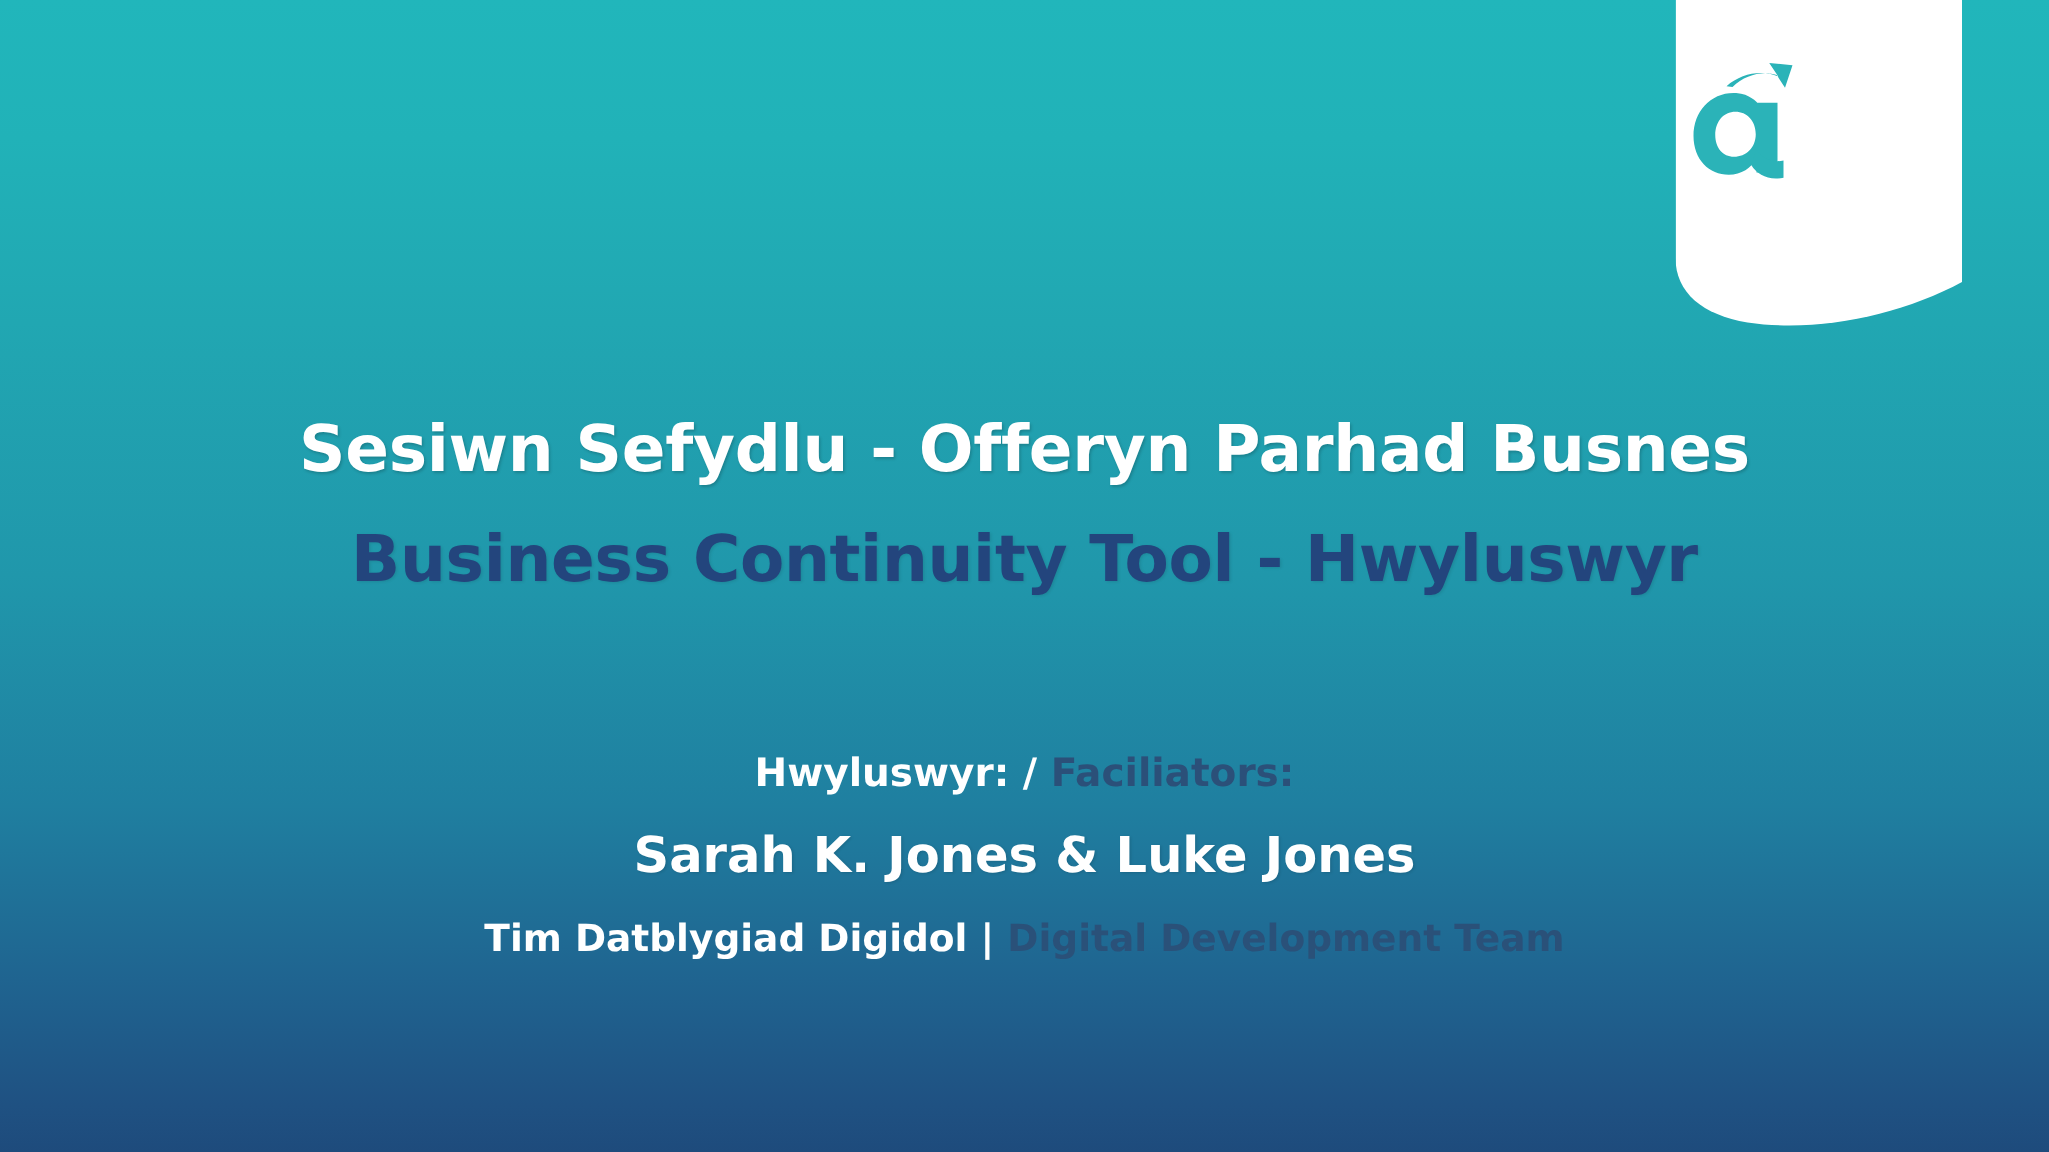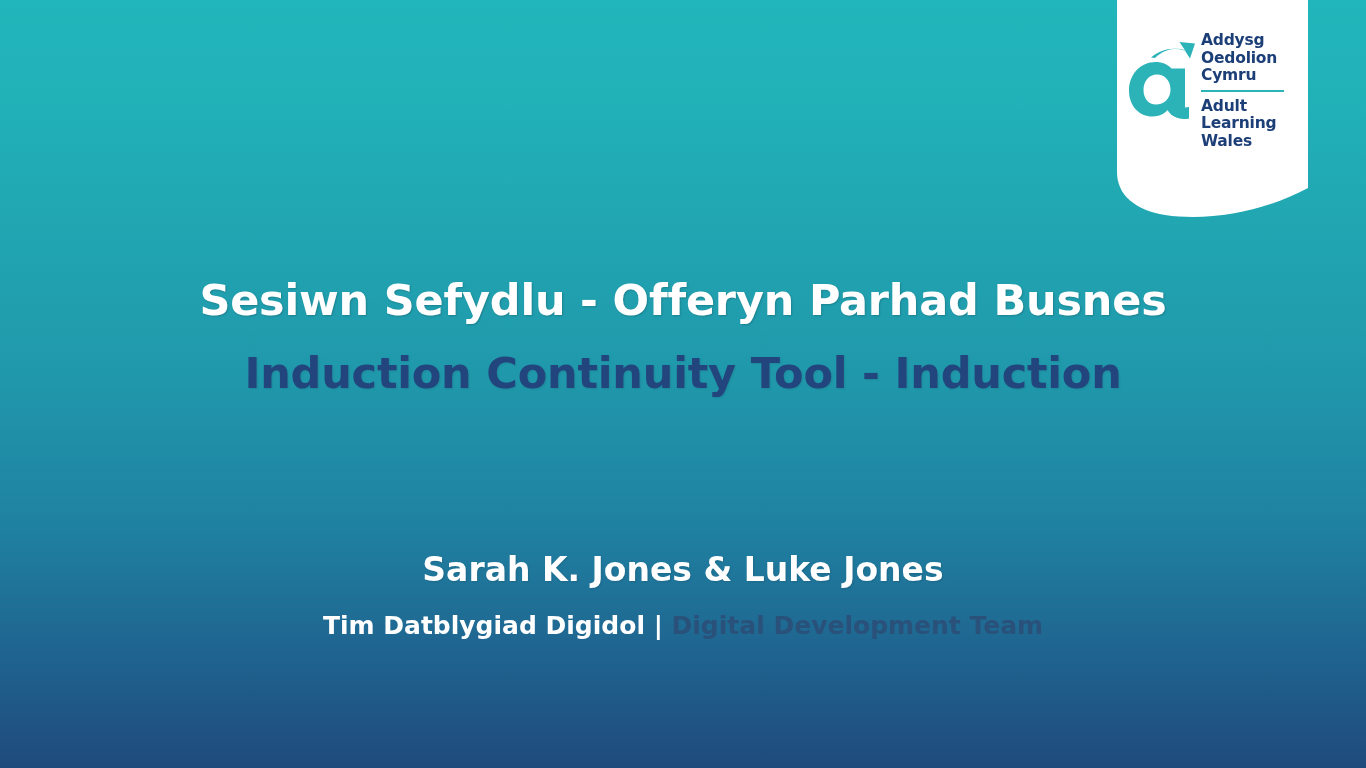--- a/index.html
+++ b/index.html
@@ -142,37 +142,32 @@
   <div id="logo-banner"></div>
 
   <div id="logo-inner">
     <svg id="logo-mark" viewBox="0 0 70 92">
       <g fill="#2bb3b8">
         <path d="M44.5 30.5 C44.5 30.5 39.5 24.5 30.5 24.0 C14.0 23.0 2.0 36.0 2.0 52.5 C2.0 68.5 12.5 78.5 25.5 78.5 C34.0 78.5 40.5 74.0 44.0 67.5 L44.0 77.0 L58.0 77.0 L58.0 30.5 Z M29.0 66.5 C21.5 66.5 16.5 60.5 16.5 52.0 C16.5 43.0 22.0 36.5 30.0 36.5 C37.5 36.5 43.5 42.5 43.5 51.5 C43.5 60.5 37.0 66.5 29.0 66.5 Z"></path>
         <path d="M24.0 19.5 C34.0 10.5 48.0 8.5 58.5 13.0 L52.5 4.0 L68.0 5.5 L63.0 20.5 L57.5 12.0 C48.5 9.0 36.5 11.5 28.0 20.0 Z"></path>
         <path d="M44.0 62.0 C48.0 68.0 55.0 70.5 62.0 69.0 L62.0 80.5 C52.0 82.5 44.5 78.5 40.5 72.0 Z"></path>
       </g>
     </svg>
-    <div id="logo-words">
-      <div class="logo-line">Addysg</div>
-      <div class="logo-line">Oedolion</div>
-      <div class="logo-line">Cymru</div>
-      <div id="logo-divider"></div>
-      <div class="logo-line">Adult</div>
-      <div class="logo-line">Learning</div>
-      <div class="logo-line">Wales</div>
-    </div>
   </div>
 
   <div id="content">
 
     <div class="title-cy">Sesiwn Sefydlu - Offeryn Parhad Busnes</div>
 
-    <div class="title-en">Induction Continuity Tool - Induction</div>
+    <div class="title-en">Business Continuity Tool - Hwyluswyr</div>
 
+    <div id="facilitator-line">
+      <span class="fac-cy">Hwyluswyr: /</span>
+      <span class="fac-en">Faciliators:</span>
+    </div>
 
     <div id="names-line">Sarah K. Jones &amp; Luke Jones</div>
 
     <div id="team-line">
       <span class="team-cy">Tim Datblygiad Digidol</span>
       <span class="team-sep">|</span>
       <span class="team-en">Digital Development Team</span>
     </div>
 
   </div>

